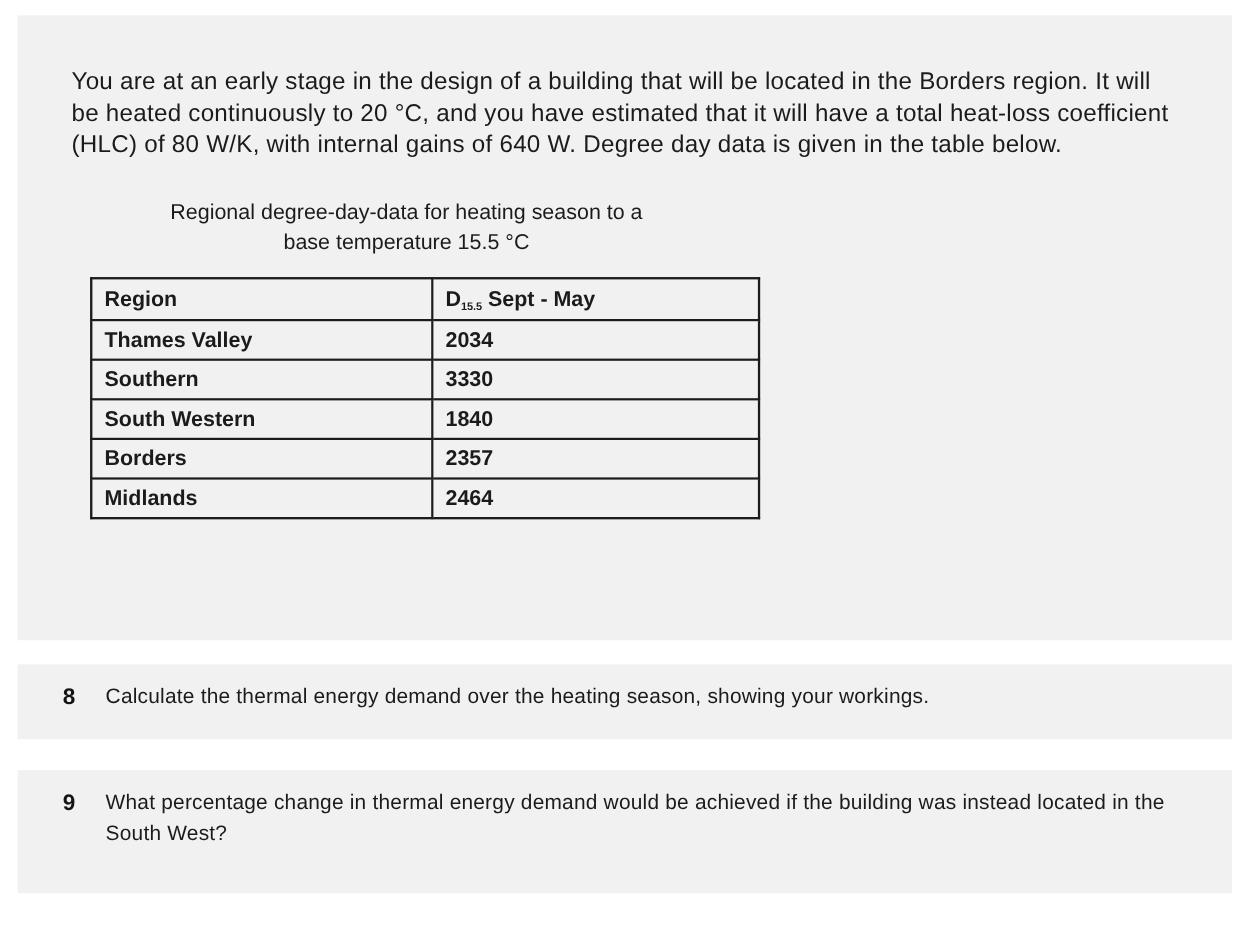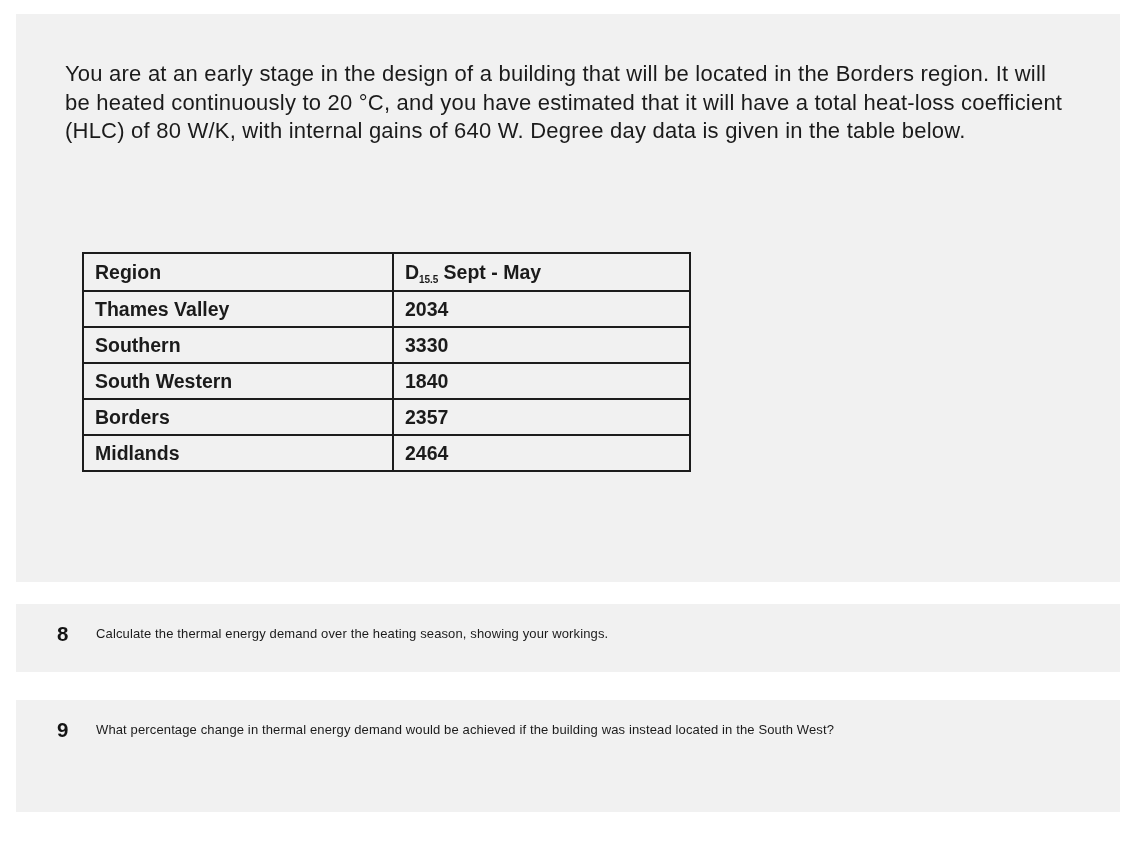--- a/index.html
+++ b/index.html
@@ -127,37 +127,39 @@
     flex: 0 0 auto;
     width: 39px;
     font-size: 20.5px;
     font-weight: bold;
     line-height: 28.5px;
     color: #141414;
   }
 
   .q-text {
     flex: 1 1 auto;
-    font-size: 13px;
+    font-size: 19px;
     line-height: 28.5px;
     letter-spacing: 0.01em;
     color: #1b1b1b;
     padding-right: 6px;
   }
 </style>
 </head>
 <body>
 
 <div class="page">
 
   <div class="panel" id="panel-intro">
 
     <p class="intro-text">You are at an early stage in the design of a building that will be located in the Borders region.  It will be heated continuously to 20 °C, and you have estimated that it will have a total heat-loss coefficient (HLC) of 80 W/K, with internal gains of 640 W.  Degree day data is given in the table below.</p>
 
     <div class="table-caption">
+      <span class="caption-line">Regional degree-day-data for heating season to a</span>
+      <span class="caption-line">base temperature 15.5 °C</span>
     </div>
 
     <table class="dd-table">
       <colgroup>
         <col class="c-region">
         <col class="c-value">
       </colgroup>
       <thead>
         <tr>
           <th>Region</th>

